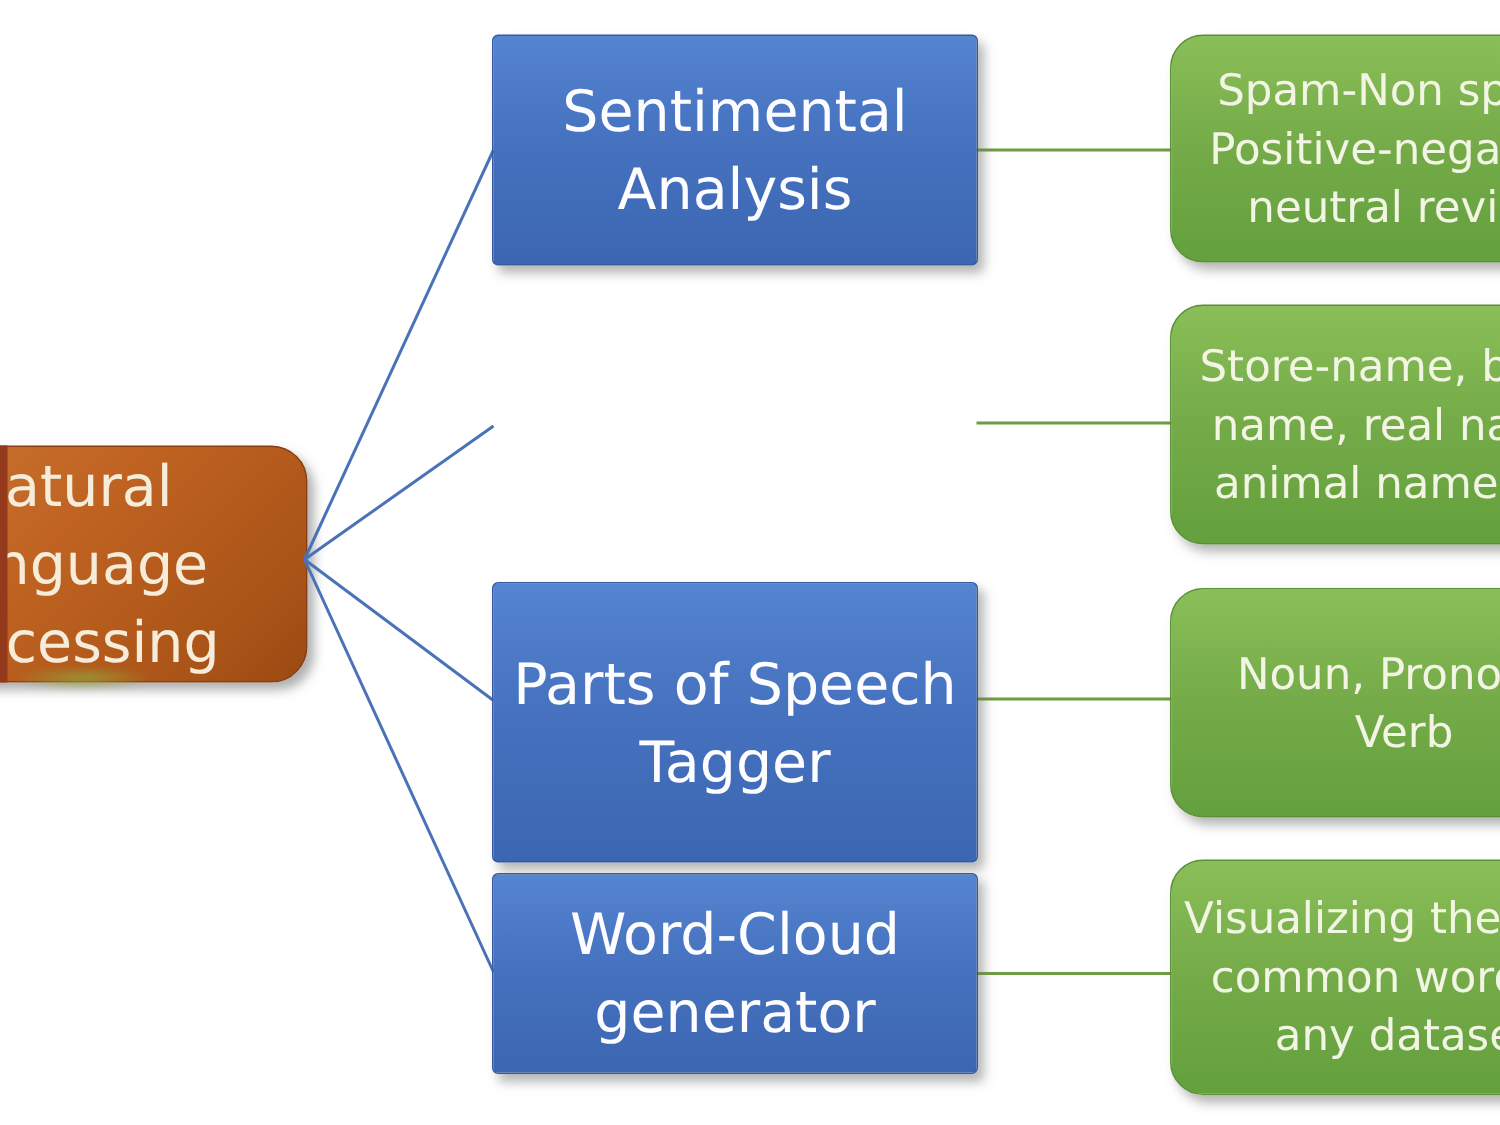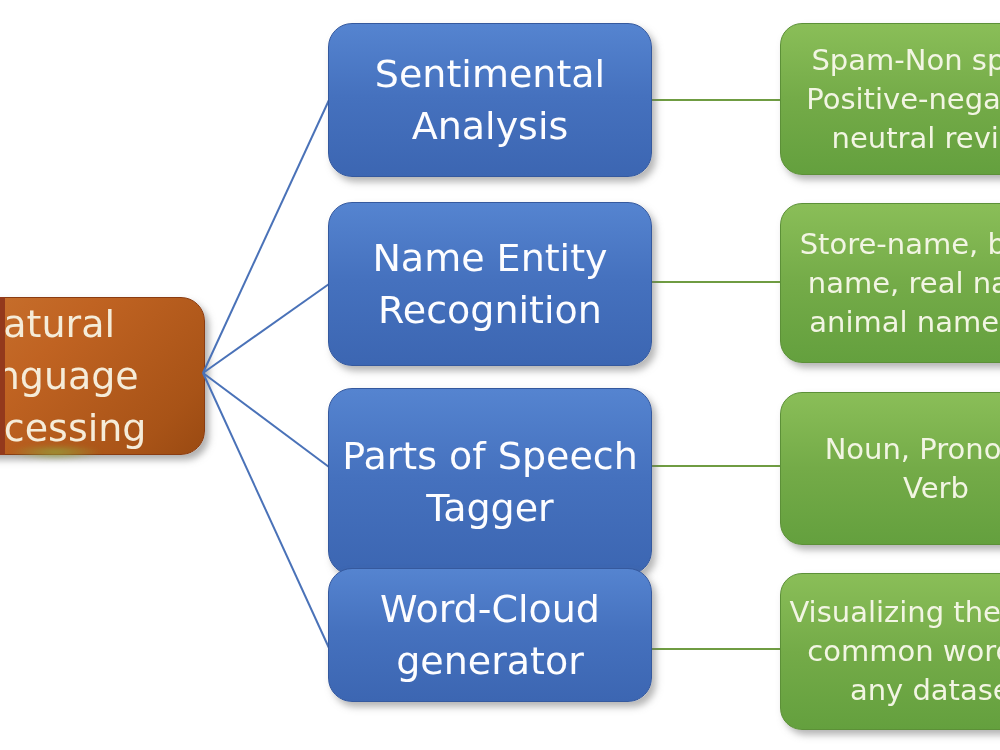--- a/index.html
+++ b/index.html
@@ -56,21 +56,21 @@
     width: 95px;
     height: 16px;
     border-radius: 50%;
     background: radial-gradient(ellipse at center, rgba(148,160,60,0.85) 0%, rgba(148,160,60,0.0) 70%);
     filter: blur(2px);
     z-index: 2;
   }
   .branch-node {
     left: 328px;
     width: 324px;
-    border-radius: 24px;
+    border-radius: 4px;
     background: linear-gradient(180deg, #5584d0 0%, #4571be 48%, #3c66b2 100%);
     border: 1px solid #35599e;
     box-shadow: 4px 5px 7px rgba(110,110,110,0.5);
     color: #fdfdff;
     font-size: 38px;
     line-height: 52px;
     z-index: 2;
   }
   .detail-node {
     left: 780px;
@@ -111,25 +111,23 @@
   </svg>
 
   <div class="node root-node">Natural
 Language
 Processing</div>
   <div class="edge-strip"></div>
   <div class="smudge"></div>
 
   <div class="node branch-node" style="top:23px;  height:154px;">Sentimental
 Analysis</div>
-  <div class="node branch-node" style="top:202px; height:164px;">Name Entity
-Recognition</div>
   <div class="node branch-node" style="top:388px; height:187px;">Parts of Speech
 Tagger</div>
-  <div class="node branch-node" style="top:568px; height:134px;">Word-Cloud
+  <div class="node branch-node" style="top:582px; height:134px;">Word-Cloud
 generator</div>
 
   <div class="node detail-node" style="top:23px;  height:152px;">Spam-Non spam,
 Positive-negative-
 neutral review</div>
   <div class="node detail-node" style="top:203px; height:160px;">Store-name, brand
 name, real name,
 animal name, etc</div>
   <div class="node detail-node" style="top:392px; height:153px;">Noun, Pronoun,
 Verb</div>

